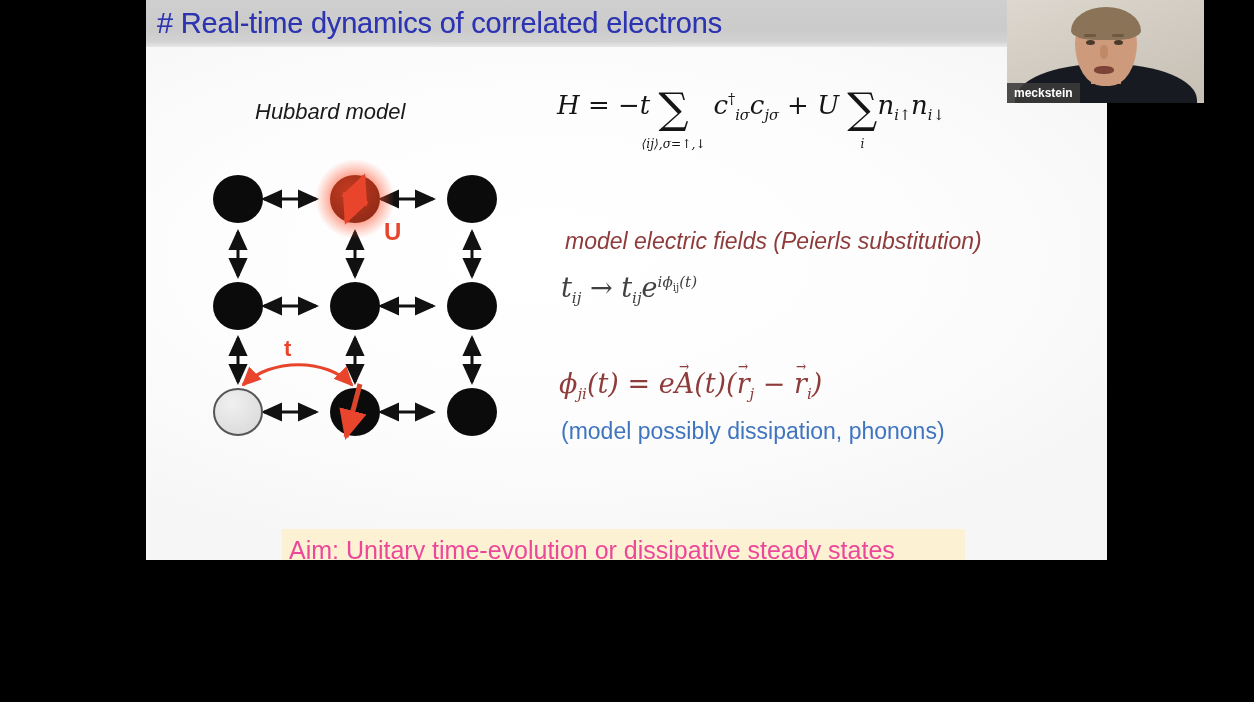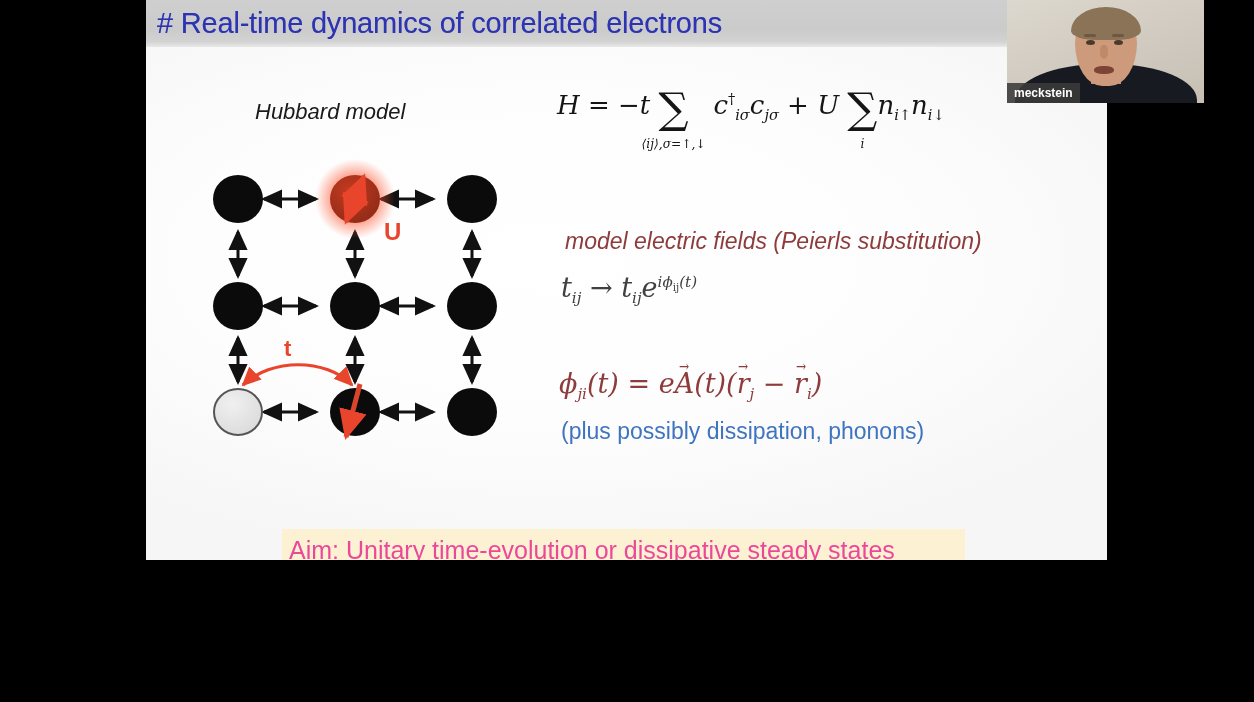--- a/index.html
+++ b/index.html
@@ -411,21 +411,21 @@
       <span>→</span>
       <span class="it">t</span><sub class="sm">ij</sub><span class="it">e</span><sup class="sm"><span class="it">i</span><span class="it">ϕ</span><sub style="font-size:0.68em">ij</sub><span class="it">(t)</span></sup>
     </div>
 
     <div class="eq" id="eq-phi">
       <span class="it">ϕ</span><sub class="sm">ji</sub><span class="it">(t)</span>
       <span>=</span>
       <span class="it">e</span><span class="it vecar">A</span><span class="it">(t)</span><span class="it">(</span><span class="it vecar">r</span><sub class="sm">j</sub> <span>−</span> <span class="it vecar">r</span><sub class="sm">i</sub><span class="it">)</span>
     </div>
 
-    <div id="dissipation-note">(plus possibly dissipation, phonons)</div>
+    <div id="dissipation-note">(model possibly dissipation, phonons)</div>
 
     <div id="aim-banner"></div>
     <div id="aim-text">Aim: Unitary time-evolution or dissipative steady states</div>
   </div>
 
   <div id="webcam">
     <div id="cam-bg"></div>
     <div id="cam-shoulders"></div>
     <div id="cam-neck"></div>
     <div id="cam-head"></div>

